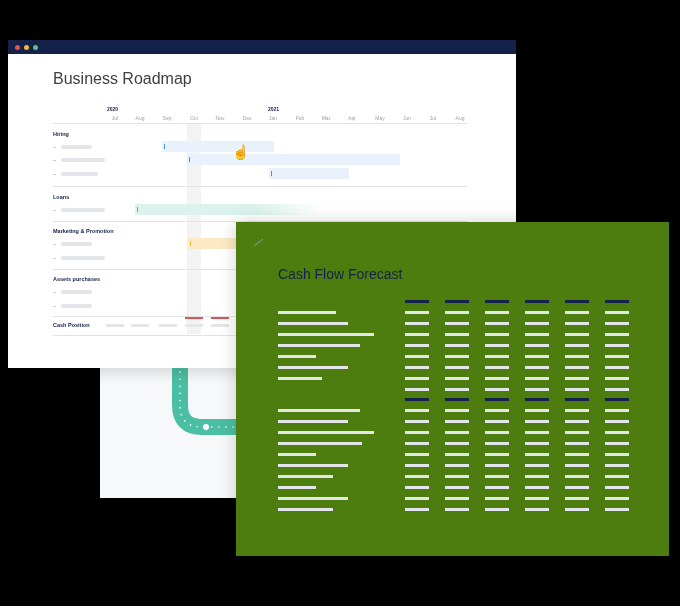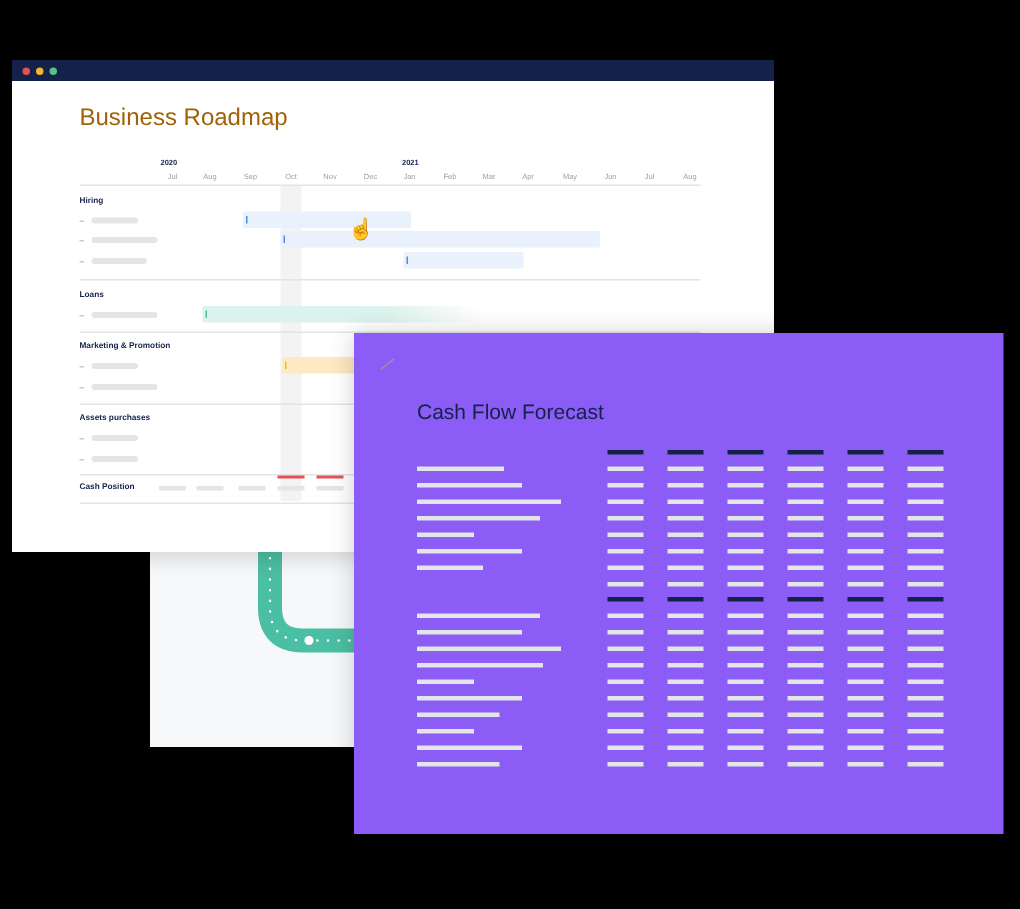--- a/index.html
+++ b/index.html
@@ -16,42 +16,42 @@
   
   .roadmap {
     position: absolute; left: 8px; top: 40px; width: 508px; height: 328px;
     background: #fff; box-shadow: 0 4px 14px rgba(0,0,0,0.15);
   }
   .titlebar {
     height: 14px; background: #14224a; display: flex; align-items: center; padding-left: 7px; gap: 4px;
   }
   .dot { width: 5px; height: 5px; border-radius: 50%; }
   .rm-title {
-    position: absolute; left: 45px; top: 30px; font-size: 16px; color: #a16207; font-weight: 500;
+    position: absolute; left: 45px; top: 30px; font-size: 16px; color: #404040; font-weight: 500;
   }
   .years { position: absolute; top: 66px; left: 0; width: 100%; height: 8px; }
   .year { position: absolute; font-size: 5px; color: #14224a; font-weight: bold; }
   .months { position: absolute; top: 75px; left: 0; width: 100%; }
   .month { position: absolute; font-size: 5px; color: #9aa0ab; transform: translateX(-50%); }
   .hline { position: absolute; left: 45px; width: 414px; height: 1px; background: #e2e4e8; }
   .oct-col { position: absolute; left: 179px; top: 84px; width: 14px; height: 210px; background: #f3f3f4; }
   .sec-label { position: absolute; left: 45px; font-size: 5.5px; color: #14224a; font-weight: bold; }
   .sub-dash { position: absolute; left: 45px; width: 3px; height: 1px; background: #c9ccd1; }
   .sub-pill { position: absolute; height: 4px; border-radius: 2px; background: #e4e5e8; }
   .bar { position: absolute; height: 11px; border-radius: 1px; }
   .bar .tick { position: absolute; left: 2px; top: 3px; width: 1px; height: 5px; }
   .cash-label { position: absolute; left: 45px; top: 282px; font-size: 5.5px; color: #14224a; font-weight: bold; }
   .cash-cell { position: absolute; top: 284px; width: 18px; height: 3px; background: #e4e5e8; }
   .red-mark { position: absolute; top: 277px; width: 18px; height: 1.5px; background: #e25252; }
   .cursor { position: absolute; left: 224px; top: 104px; font-size: 14px; color: #333; }
 
   
   .cashflow {
     position: absolute; left: 236px; top: 222px; width: 433px; height: 334px;
-    background: #8b5cf6; box-shadow: 0 0 16px rgba(0,0,0,0.18);
+    background: #4d7c0f; box-shadow: 0 0 16px rgba(0,0,0,0.18);
   }
   .pencil { position: absolute; left: 16px; top: 15px; width: 14px; height: 10px; }
   .cf-title { position: absolute; left: 42px; top: 44px; font-size: 14px; color: #14224a; }
   .cf-label { position: absolute; left: 42px; height: 3px; background: #e4e5e8; }
   .cf-head { position: absolute; width: 24px; height: 3px; background: #14224a; }
   .cf-cell { position: absolute; width: 24px; height: 3px; background: #e4e5e8; }
 </style>
 </head>
 <body>
 

